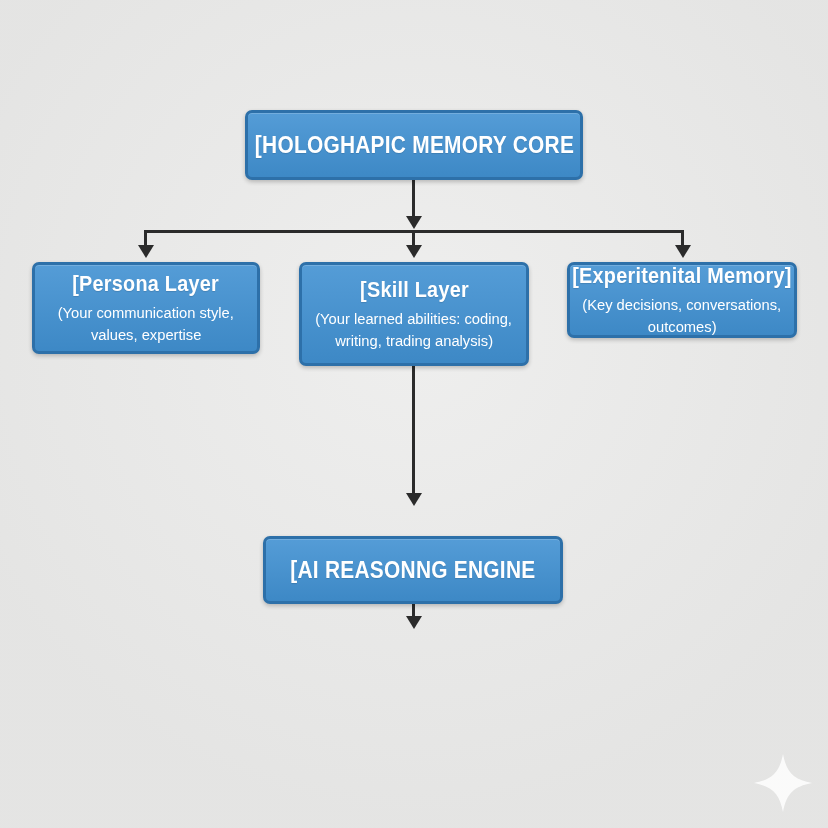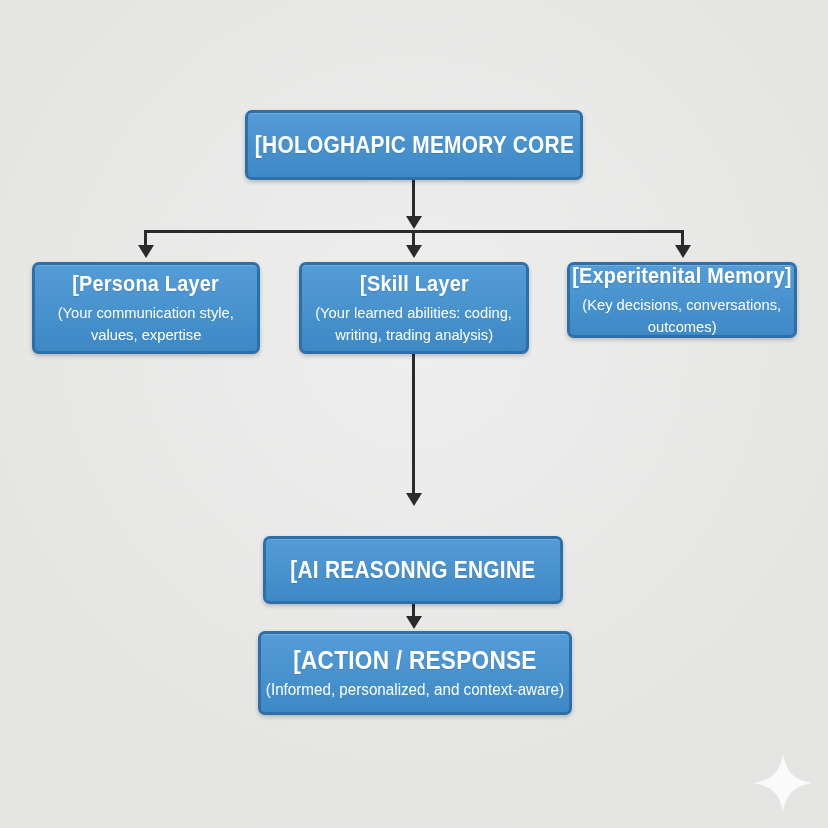--- a/index.html
+++ b/index.html
@@ -49,21 +49,21 @@
     font-size: 15.5px;
     line-height: 1.32;
     transform: scaleX(0.95);
     transform-origin: 50% 50%;
     white-space: nowrap;
     margin-top: 1px;
   }
   .sub-first { margin-top: 6px; }
   #node-memory-core        { left: 245px; top: 110px; width: 338px; height: 70px; }
   #node-persona-layer      { left:  32px; top: 262px; width: 228px; height: 92px; }
-  #node-skill-layer        { left: 299px; top: 262px; width: 230px; height: 92px; }
+  #node-skill-layer        { left: 299px; top: 262px; width: 230px; height: 104px; }
   #node-experiential       { left: 567px; top: 262px; width: 230px; height: 76px; }
   #node-reasoning-engine   { left: 263px; top: 508px; width: 300px; height: 68px; margin-top: 28px; }
   #node-action-response    { left: 258px; top: 631px; width: 314px; height: 84px; }
   
   .vline {
     position: absolute;
     width: 3px;
     background: var(--connector, #2b2b2b);
   }
   .hline {
@@ -133,22 +133,18 @@
   <div class="node" id="node-experiential">
     <span class="node-title title-md">[Experitenital Memory]</span>
     <span class="node-sub sub-first">(Key decisions, conversations,</span>
     <span class="node-sub">outcomes)</span>
   </div>
 
   <div class="node" id="node-reasoning-engine">
     <span class="node-title title-lg">[AI REASONNG ENGINE</span>
   </div>
 
-  <div class="node" id="node-action-response">
-    <span class="node-title title-xl">[ACTION / RESPONSE</span>
-    <span class="node-sub" style="font-size:16px; margin-top:3px;">(Informed, personalized, and context-aware)</span>
-  </div>
 
   <svg class="sparkle" viewBox="0 0 64 64">
     <path d="M32 2 C35.5 21 43 28.5 62 32 C43 35.5 35.5 43 32 62 C28.5 43 21 35.5 2 32 C21 28.5 28.5 21 32 2 Z" fill="var(--sparkle, #ffffff)"></path>
   </svg>
 
 </div>
 
 </body></html>

